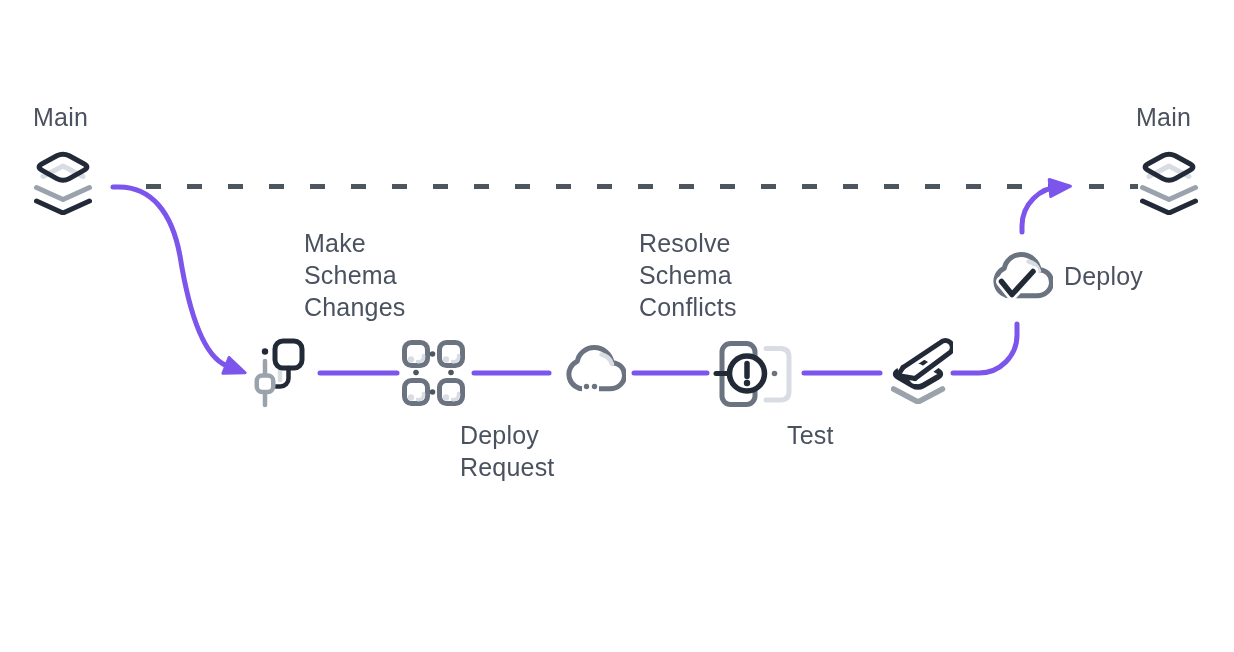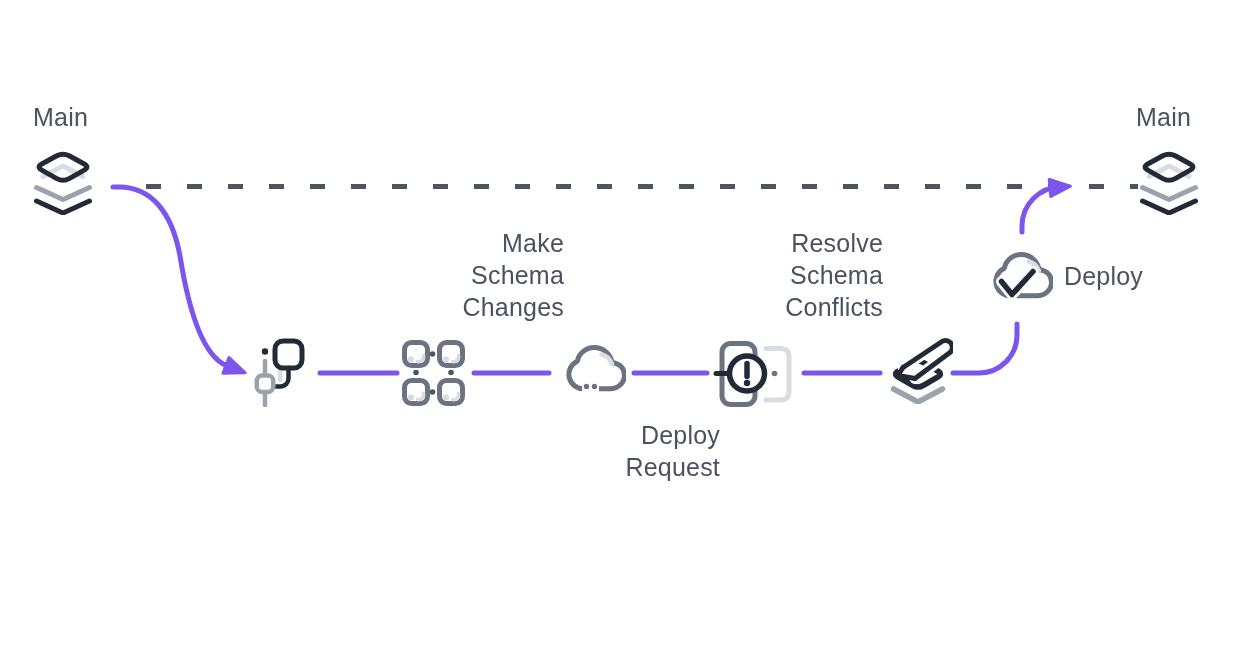--- a/index.html
+++ b/index.html
@@ -25,21 +25,21 @@
   .sg{stroke:var(--icon-gray);fill:none;stroke-linecap:round;stroke-linejoin:round;}
   .sl{stroke:var(--icon-light-gray);fill:none;stroke-linecap:round;stroke-linejoin:round;}
   .sh{stroke:var(--icon-highlight);fill:none;stroke-linecap:round;stroke-linejoin:round;}
   .case{stroke:#ffffff;fill:none;stroke-linecap:round;stroke-linejoin:round;}
   .fd{fill:var(--icon-dark);}
   .fg{fill:var(--icon-gray);}
   .fdot{fill:var(--main-line);}
   .wf{fill:#ffffff;}
   .lbl{
     position:absolute;color:var(--text);font-size:25px;line-height:32px;
-    white-space:pre-line;text-align:right;letter-spacing:.2px;
+    white-space:pre-line;text-align:left;letter-spacing:.2px;
   }
   .lbl.single{line-height:30px;}
   .lbl.left-align{text-align:right;}
   .step-block{width:260px;}
 </style>
 </head>
 <body>
 
 <div class="stage">
 
@@ -137,18 +137,19 @@
   </svg>
 
   <div class="lbl single left-align" style="left:33px;top:102px">Main</div>
   <div class="lbl single left-align" style="left:1136px;top:102px">Main</div>
 
   <div class="lbl step-block" style="left:304px;top:227px">Make
 Schema
 Changes</div>
   <div class="lbl step-block" style="left:460px;top:419px">Deploy
 Request</div>
-  <div class="lbl step-block" style="left:623px;top:227px">Resolve
+  <div class="lbl step-block" style="left:639px;top:227px">Resolve
 Schema
 Conflicts</div>
+  <div class="lbl step-block" style="left:787px;top:419px">Test</div>
   <div class="lbl single left-align" style="left:1064px;top:261px">Deploy</div>
 
 </div>
 
 </body></html>

